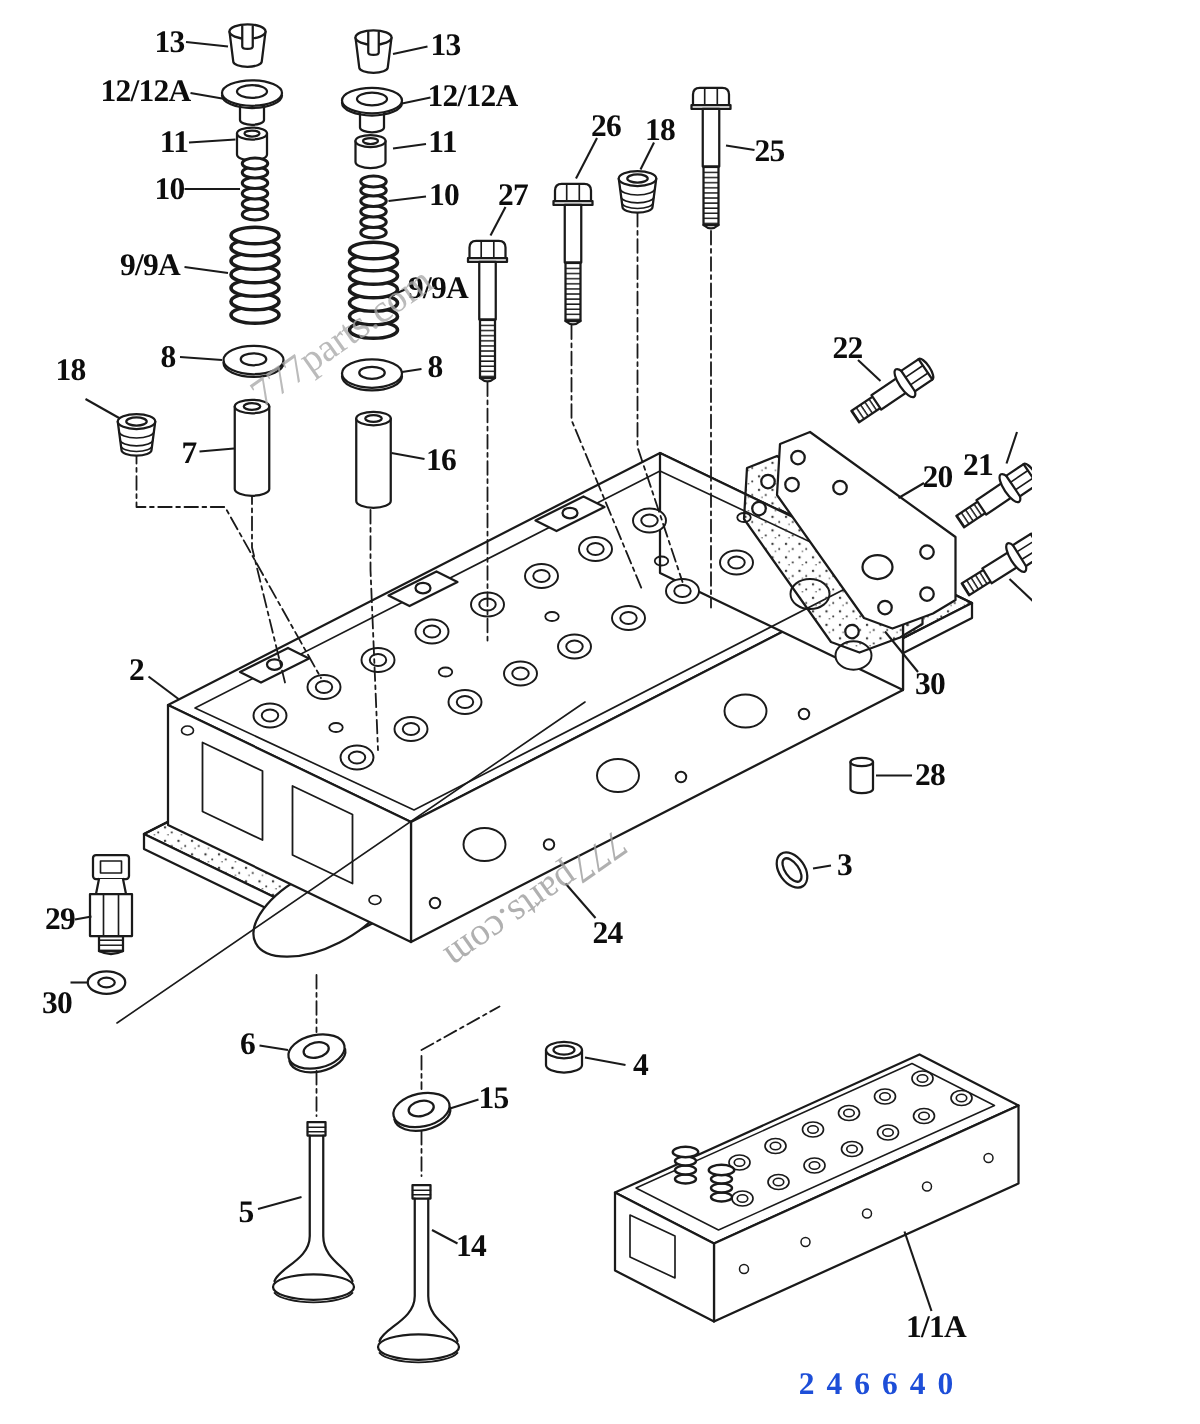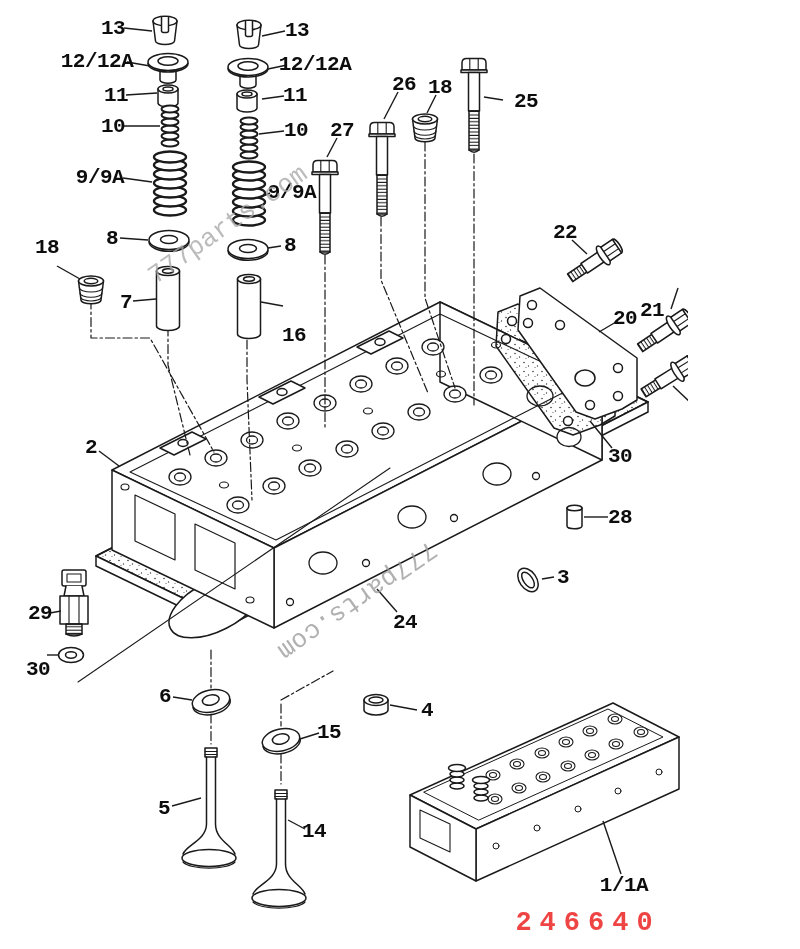--- a/index.html
+++ b/index.html
@@ -1,24 +1,24 @@
 <!DOCTYPE html>
 <html><head>
 <meta charset="utf-8">
 <style>
   html,body{margin:0;padding:0;background:#fff;}
   .stage{position:relative;width:688px;height:949px;background:#fff;overflow:hidden;
-         font-family:Liberation Mono, monospace;}
+         font-family:Liberation Serif, serif;}
   .artsvg{position:absolute;left:0;top:0;z-index:1;}
   .leadersvg{position:absolute;left:0;top:0;z-index:3;pointer-events:none;}
   .callout{position:absolute;transform:translate(-50%,-50%);z-index:4;
            font-weight:700;font-size:21px;line-height:1;color:#0d0d0d;white-space:nowrap;
            letter-spacing:-0.5px;}
   .part-number{position:absolute;z-index:4;transform:translate(-50%,-50%);
-           font-weight:700;font-size:27px;letter-spacing:8px;color:#ef4444;white-space:nowrap;}
+           font-weight:700;font-size:21px;letter-spacing:8px;color:#1d4ed8;white-space:nowrap;}
   .wm{position:absolute;z-index:5;font-size:26px;font-weight:400;color:#a8a8a8;opacity:.78;
       white-space:nowrap;transform-origin:center;}
   .wm1{left:228px;top:225px;transform:translate(-50%,-50%) rotate(-35deg);}
   .wm2{left:357px;top:600px;transform:translate(-50%,-50%) rotate(145deg);color:#9b9b9b;}
 </style>
 </head>
 <body>
 
 <div class="stage">
 
@@ -456,24 +456,24 @@
       <div class="callout" style="left: 116px; top: 95px;">11</div>
       <div class="callout" style="left: 295px; top: 95px;">11</div>
       <div class="callout" style="left: 113px; top: 126px;">10</div>
       <div class="callout" style="left: 296px; top: 130px;">10</div>
       <div class="callout" style="left: 100px; top: 177px;">9/9A</div>
       <div class="callout" style="left: 292px; top: 192px;">9/9A</div>
       <div class="callout" style="left: 112px; top: 238px;">8</div>
       <div class="callout" style="left: 290px; top: 245px;">8</div>
       <div class="callout" style="left: 47px; top: 247px;">18</div>
       <div class="callout" style="left: 126px; top: 302px;">7</div>
-      <div class="callout" style="left: 294px; top: 307px; margin-top: 28px;">16</div>
+      <div class="callout" style="left: 294px; top: 307px;">16</div>
       <div class="callout" style="left: 404px; top: 84px;">26</div>
       <div class="callout" style="left: 440px; top: 87px;">18</div>
-      <div class="callout" style="left: 526px; top: 101px;">25</div>
+      <div class="callout" style="left: 513px; top: 101px;">25</div>
       <div class="callout" style="left: 342px; top: 130px;">27</div>
       <div class="callout" style="left: 565px; top: 232px;">22</div>
       <div class="callout" style="left: 652px; top: 280px; margin-top: 30px;">21</div>
       <div class="callout" style="left: 625px; top: 318px;">20</div>
       <div class="callout" style="left: 699px; top: 409px;">23</div>
       <div class="callout" style="left: 620px; top: 456px;">30</div>
       <div class="callout" style="left: 91px; top: 447px;">2</div>
       <div class="callout" style="left: 620px; top: 517px;">28</div>
       <div class="callout" style="left: 563px; top: 577px;">3</div>
       <div class="callout" style="left: 405px; top: 622px;">24</div>

